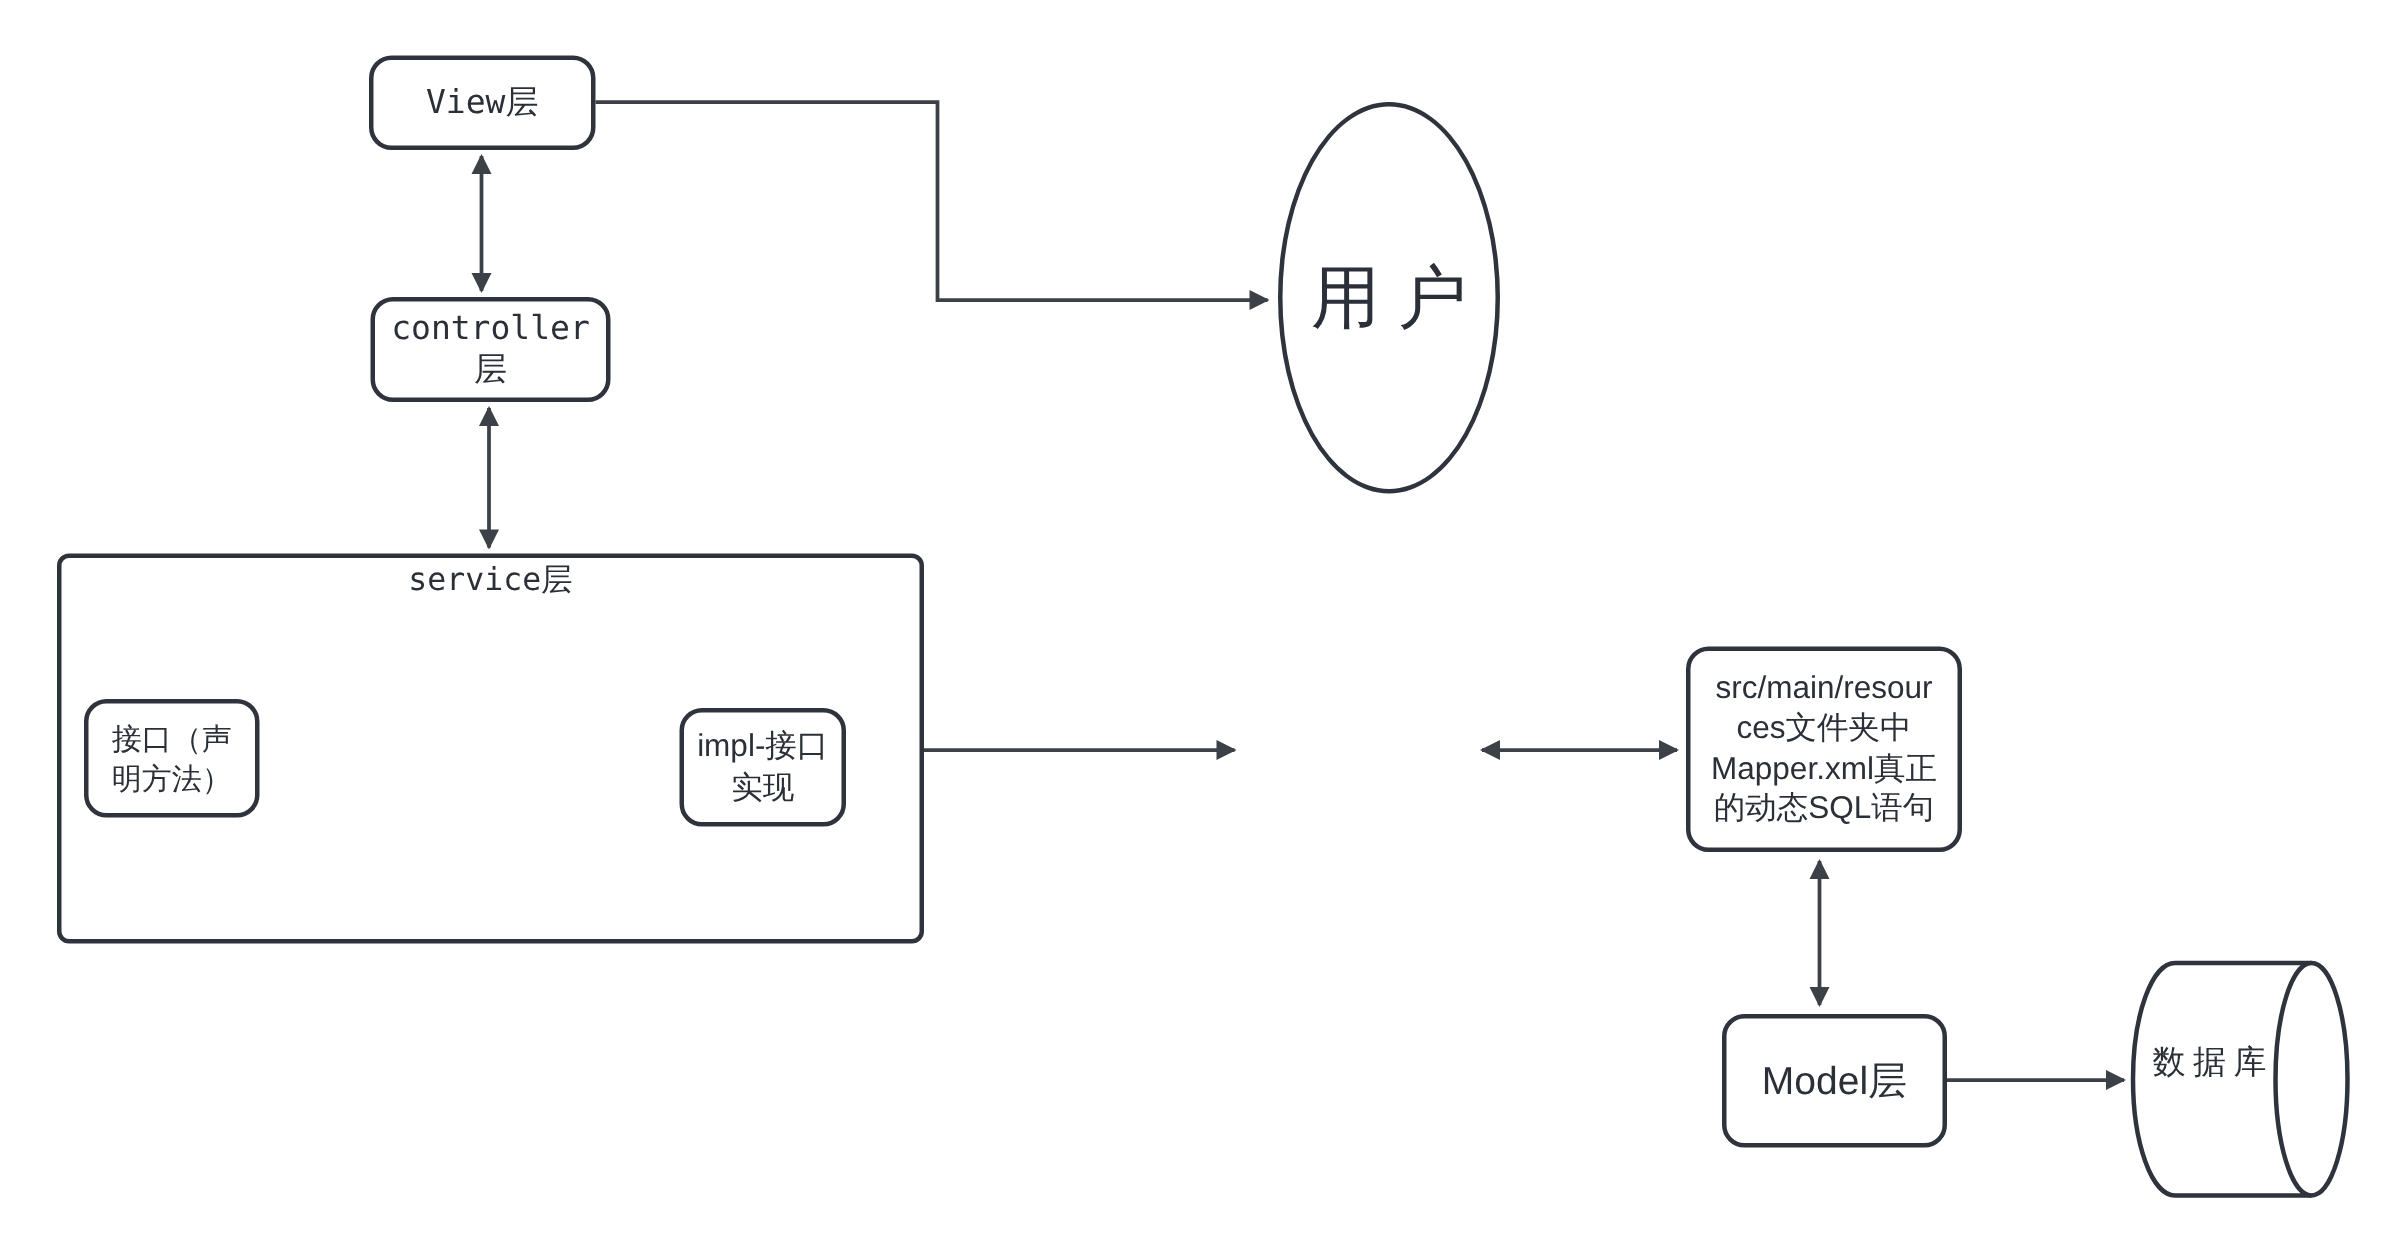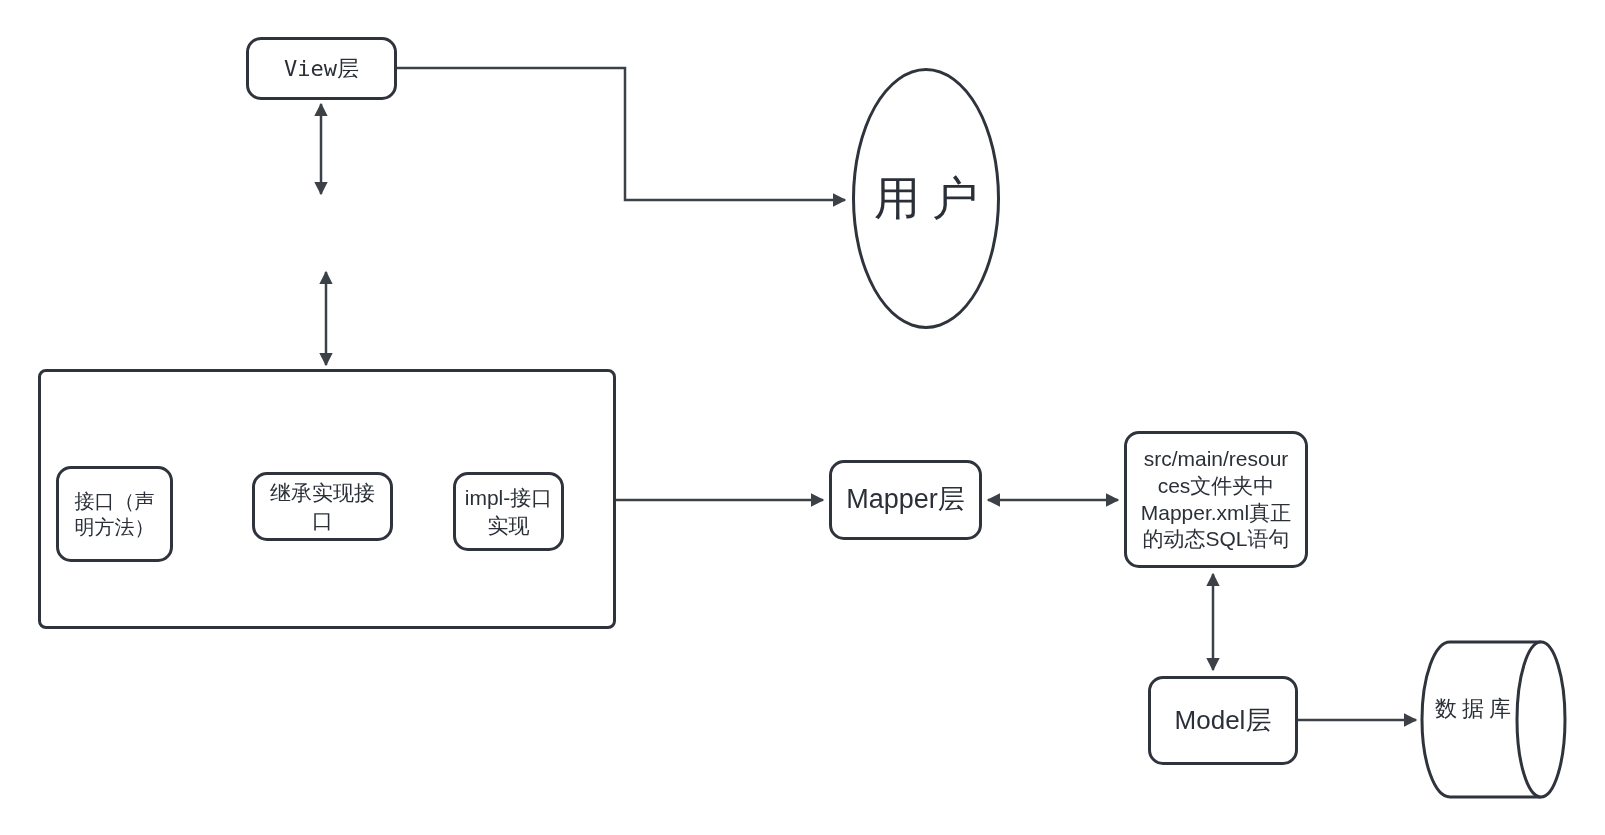--- a/index.html
+++ b/index.html
@@ -65,45 +65,42 @@
     <g>
       <path d="M1541,642 L1450,642 A28,77.5 0 0 0 1450,797 L1541,797" fill="#ffffff" stroke="#2e333c" stroke-width="3"></path>
       <ellipse cx="1541" cy="719.5" rx="24" ry="77.5" fill="#ffffff" stroke="#2e333c" stroke-width="3"></ellipse>
     </g>
   </svg>
 
   <div class="node rect mono" style="left:246px;top:37px;width:151px;height:63px;font-size:22px;">
     <span>View层</span>
   </div>
 
+  <div class="node rect mono" style="left:247px;top:198px;width:160px;height:70px;font-size:22px;">
+    <span>controller层</span>
+  </div>
 
   <div class="node bigrect" style="left:38px;top:369px;width:578px;height:260px;"></div>
+  <div class="service-title mono">service层</div>
 
-  <div class="node rect mono" style="left:56px;top:466px;width:117px;height:96px;font-size:20px;line-height:1.32;">
+  <div class="node rect mono" style="left:56px;top:466px;width:117px;height:79px;font-size:20px;line-height:1.32;">
     <span class="label-line">接口（声</span>
     <span class="label-line">明方法）</span>
   </div>
 
-  <div class="node rect sans" style="left:252px;top:472px;width:141px;height:69px;font-size:21px;line-height:1.3;">
-    <span class="label-line">继承实现接</span>
-    <span class="label-line">口</span>
-  </div>
 
   <div class="node rect sans" style="left:453px;top:472px;width:111px;height:79px;font-size:21px;line-height:1.3;">
     <span class="label-line">impl-接口</span>
     <span class="label-line">实现</span>
   </div>
 
   <div class="node ellipse mono" style="left:852px;top:68px;width:148px;height:261px;font-size:46px;letter-spacing:12px;padding-left:12px;">
     <span>用户</span>
   </div>
 
-  <div class="node rect sans" style="left:829px;top:460px;width:153px;height:80px;font-size:27px;">
-    <span>Mapper层</span>
-  </div>
 
   <div class="node rect sans" style="left:1124px;top:431px;width:184px;height:137px;font-size:21px;line-height:1.28;">
     <span class="label-line">src/main/resour</span>
     <span class="label-line">ces文件夹中</span>
     <span class="label-line">Mapper.xml真正</span>
     <span class="label-line">的动态SQL语句</span>
   </div>
 
   <div class="node rect sans" style="left:1148px;top:676px;width:150px;height:89px;font-size:26px;">
     <span>Model层</span>

